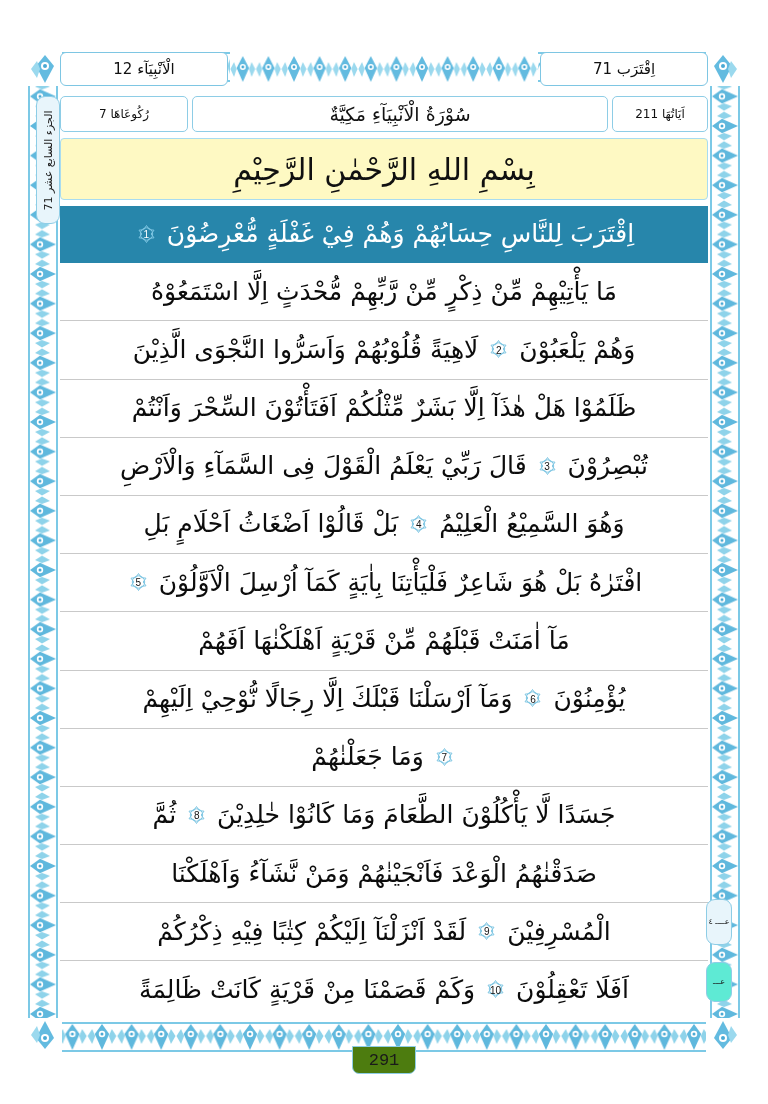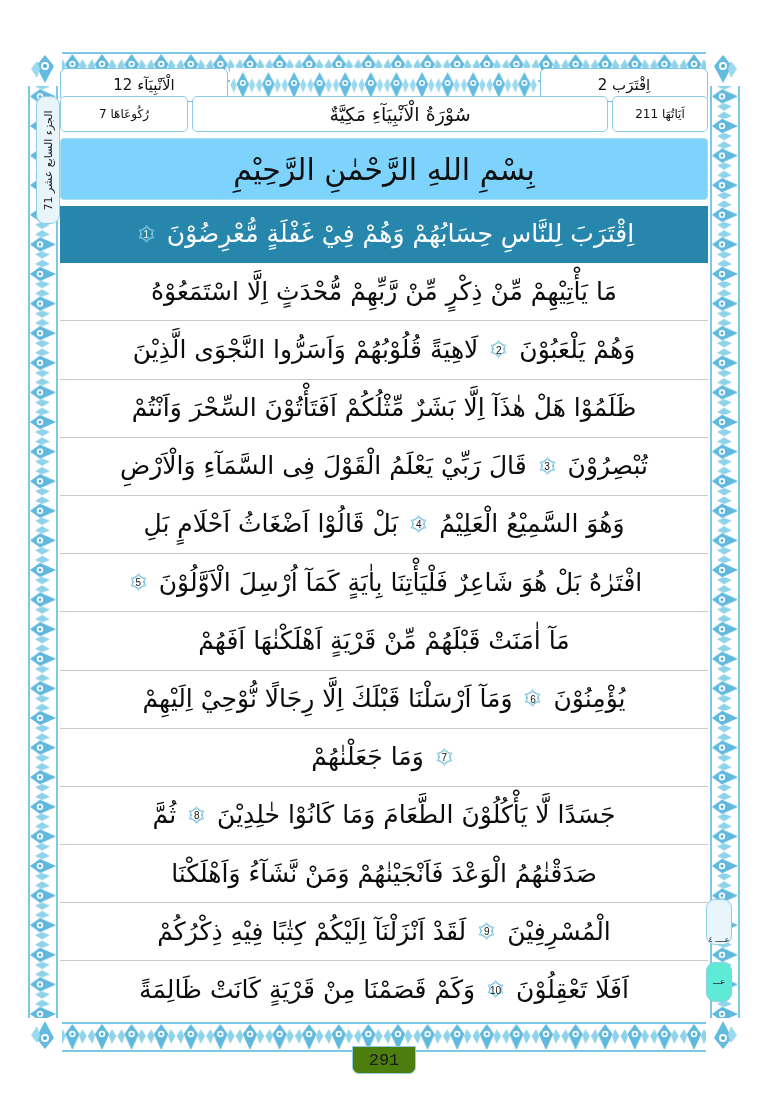--- a/index.html
+++ b/index.html
@@ -34,21 +34,21 @@
   .content{
     position:absolute;
     left:60px;top:52px;
     width:648px;height:1000px;
     box-sizing:border-box;
   }
 
   
   .hdr-row{
     position:absolute;
-    left:0;top:16px;
+    left:0;top:0;
     width:648px;height:34px;
   }
   .hdr-plate{
     position:absolute;top:0;height:34px;
     background:#ffffff;
     border:1px solid #7ec6e3;
     border-radius:6px;
     display:flex;align-items:center;justify-content:center;
     box-sizing:border-box;
   }
@@ -82,21 +82,21 @@
     position:absolute;left:132px;right:100px;top:0;height:36px;
     background:#ffffff;border:1px solid #8ecde6;border-radius:5px;
     display:flex;align-items:center;justify-content:center;box-sizing:border-box;
   }
   .title-ar{font-size:19px;}
   .small-ar{font-size:12px;}
 
   
   .bism-row{
     position:absolute;left:0;top:86px;width:648px;height:62px;
-    background:#7dd3fc;border:1px solid #a8dcf0;border-radius:4px;
+    background:#fef9c3;border:1px solid #a8dcf0;border-radius:4px;
     display:flex;align-items:center;justify-content:center;
     box-sizing:border-box;
   }
   .bism-ar{font-size:30px;color:#101010;letter-spacing:0px;}
 
   
   .lines{
     position:absolute;left:0;top:154px;width:648px;
   }
   .vline{
@@ -162,21 +162,21 @@
   }
 
   
   .ruku{
     position:absolute;
     right:36px;top:899px;
     width:26px;height:46px;
     background:#e8f5fb;
     border:1px solid #8ecde6;
     border-radius:9px;
-    display:flex;align-items:flex-end;justify-content:center;
+    display:flex;align-items:center;justify-content:center;
     box-sizing:border-box;
     z-index:5;
   }
   .ruku span{
     font-size:8px;line-height:1.15;text-align:center;
     direction:rtl;unicode-bidi:bidi-override;color:#1a1a1a;
   }
   .ruku2{
     position:absolute;right:36px;top:962px;width:26px;height:40px;
     background:#5eead4;border:1px solid #8ecde6;border-radius:9px;
@@ -324,21 +324,21 @@
               <circle cx="12.8" cy="15" r="3" fill="#ffffff"></circle>
               <circle cx="12.8" cy="15" r="1.4" fill="#4aa9d4"></circle>
               <path d="M0.4 17 L4 10 L6.6 17 L4 25 Z" fill="#9bd9ee"></path>
               <path d="M25.2 17 L21.6 10 L19 17 L21.6 25 Z" fill="#9bd9ee"></path>
             </pattern>
           </defs>
           <rect width="308" height="34" fill="url(#pHdr)"></rect>
         </svg>
       </div>
       <div class="hdr-plate hdr-right">
-        <span class="ar hdr-txt">اِقْتَرَب 2</span>
+        <span class="ar hdr-txt">اِقْتَرَب 17</span>
       </div>
     </div>
 
     <div class="title-row">
       <div class="title-plate title-left">
         <span class="ar small-ar">رُكُوعَاهَا 7</span>
       </div>
       <div class="title-mid">
         <span class="ar title-ar">سُوْرَةُ الْاَنْبِيَآءِ مَكِيَّةٌ</span>
       </div>

